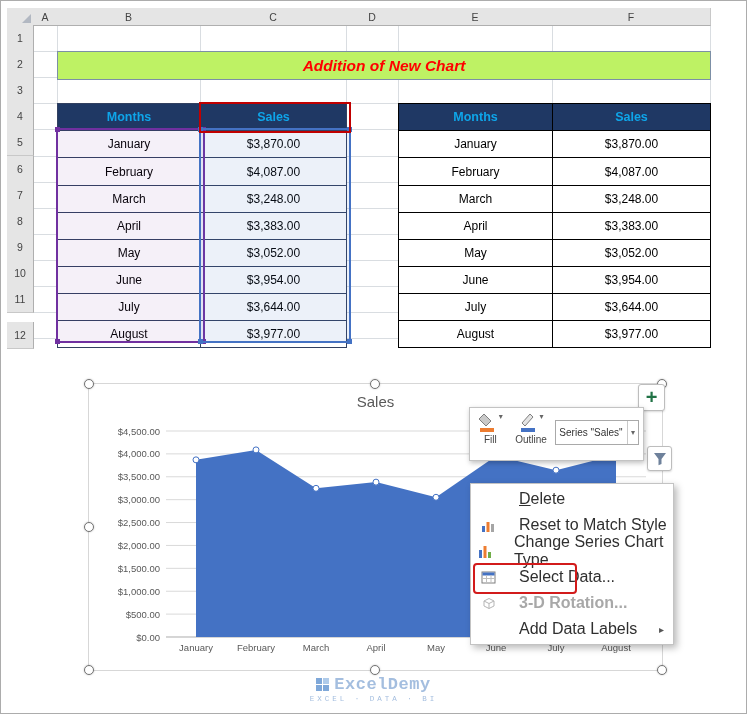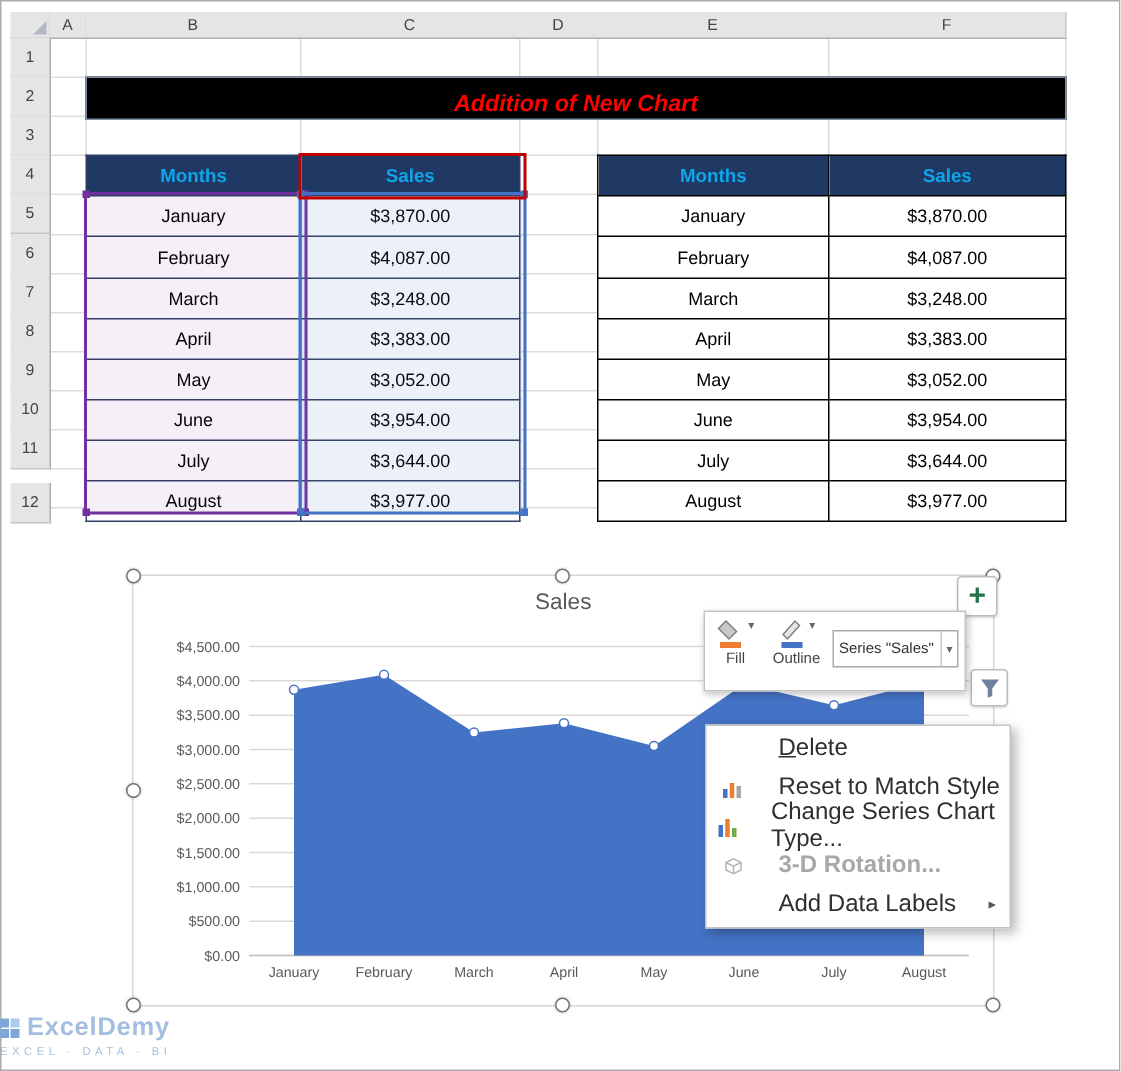--- a/index.html
+++ b/index.html
@@ -12,22 +12,22 @@
           border-left:9px solid transparent;border-bottom:9px solid #B2B8C2;}
   .colh{position:absolute;top:8px;height:17px;background:#E5E5E5;border-right:1px solid #C8C8C8;
         border-bottom:1px solid #AFAFAF;font-size:10.5px;color:#444;display:flex;
         align-items:center;justify-content:center;z-index:1;}
   .rowh{position:absolute;left:7px;width:26px;background:#E5E5E5;border-bottom:1px solid #C8C8C8;
         border-right:1px solid #AFAFAF;font-size:10.5px;color:#444;display:flex;
         align-items:center;justify-content:center;z-index:1;}
   .glv{position:absolute;top:25px;height:313px;width:1px;background:#D9DDE1;z-index:0;}
   .glh{position:absolute;left:33px;width:677px;height:1px;background:#D9DDE1;z-index:0;}
   
-  .title-cell{position:absolute;left:57px;top:51px;width:652px;height:27px;background:#000000;
-        border:1.5px solid #7C8FA6;display:flex;align-items:flex-end;justify-content:center;z-index:2;}
+  .title-cell{position:absolute;left:57px;top:51px;width:652px;height:27px;background:#bef264;
+        border:1.5px solid #7C8FA6;display:flex;align-items:center;justify-content:center;z-index:2;}
   .title-text{color:#FF0000;font-weight:bold;font-style:italic;font-size:15.5px;}
   
   .xl-table{position:absolute;border-collapse:collapse;table-layout:fixed;z-index:2;background:#fff;}
   .xl-table td,.xl-table th{height:26.1px;padding:0;text-align:center;vertical-align:middle;
         font-size:12px;color:#000;white-space:nowrap;overflow:hidden;}
   .xl-table th{font-size:12.5px;font-weight:bold;color:#0ea5e9;background:#1F3864;}
   #tbl-left{left:57px;top:103.3px;}
   #tbl-left td,#tbl-left th{border:1px solid #324060;}
   #tbl-right{left:398px;top:103.3px;}
   #tbl-right td,#tbl-right th{border:1px solid #000;}
@@ -69,21 +69,21 @@
   .mi{height:26px;display:flex;align-items:center;position:relative;padding-left:5px;}
   .mi-ico{width:24px;display:flex;justify-content:center;align-items:center;}
   .mi-label{font-size:16px;color:#2f2f2f;margin-left:19px;display:inline-block;}
   .mi.disabled .mi-label{color:#A8A8A8;font-weight:bold;}
   .ak-first::first-letter{text-decoration:underline;}
   .sub-arrow{position:absolute;right:9px;font-size:10px;color:#555;}
   .redbox{position:absolute;left:2px;top:-1px;width:100px;height:27px;border:2.5px solid #D21B1B;
         border-radius:4px;pointer-events:none;}
   
   #wm{position:absolute;left:0;right:0;top:675px;display:flex;flex-direction:column;
-        z-index:1;}
+        align-items:center;z-index:1;font-family:Liberation Mono, monospace;}
   .wm-row{display:flex;align-items:center;gap:5px;}
   .wm-logo{display:grid;grid-template-columns:6px 6px;grid-template-rows:6px 6px;gap:1px;}
   .wm-logo div{background:#7FA8D9;}
   .wm-logo div:nth-child(2){background:#AFCBEA;}
   #wm-name{font-size:17px;font-weight:bold;color:#A4BEDF;letter-spacing:.5px;}
   #wm-tag{font-size:7.5px;color:#A4BEDF;letter-spacing:3px;margin-top:1px;}
 </style>
 </head>
 <body>
 
@@ -354,20 +354,33 @@
     <div class="mi">
       <span class="mi-ico">
         <svg width="15" height="15">
             <rect x="1" y="6" width="3" height="8" fill="#4472C4"></rect>
             <rect x="5.5" y="2" width="3" height="12" fill="#ED7D31"></rect>
             <rect x="10" y="8" width="3" height="6" fill="#70AD47"></rect>
           </svg>
       </span>
       <span class="mi-label">Change Series Chart Type...</span>
     </div>
+    <div class="mi">
+      <span class="mi-ico">
+        <svg width="15" height="15">
+            <rect x="1" y="2" width="13" height="11" fill="#fff" stroke="#7f7f7f"></rect>
+            <rect x="1.5" y="2.5" width="12" height="3" fill="#4472C4"></rect>
+            <line x1="5.5" y1="5" x2="5.5" y2="13" stroke="#bfbfbf"></line>
+            <line x1="10" y1="5" x2="10" y2="13" stroke="#bfbfbf"></line>
+            <line x1="1" y1="8.5" x2="14" y2="8.5" stroke="#bfbfbf"></line>
+          </svg>
+      </span>
+      <span class="mi-label">Select Data...</span>
+      <div class="redbox"></div>
+    </div>
     <div class="mi disabled">
       <span class="mi-ico">
         <svg width="15" height="15">
             <path d="M3 5 L8 2.5 L13 5 L13 10 L8 12.5 L3 10 Z" fill="none" stroke="#B5B5B5"></path>
             <path d="M3 5 L8 7.5 L13 5 M8 7.5 L8 12.5" stroke="#B5B5B5" fill="none"></path>
           </svg>
       </span>
       <span class="mi-label">3-D Rotation...</span>
     </div>
     <div class="mi">

